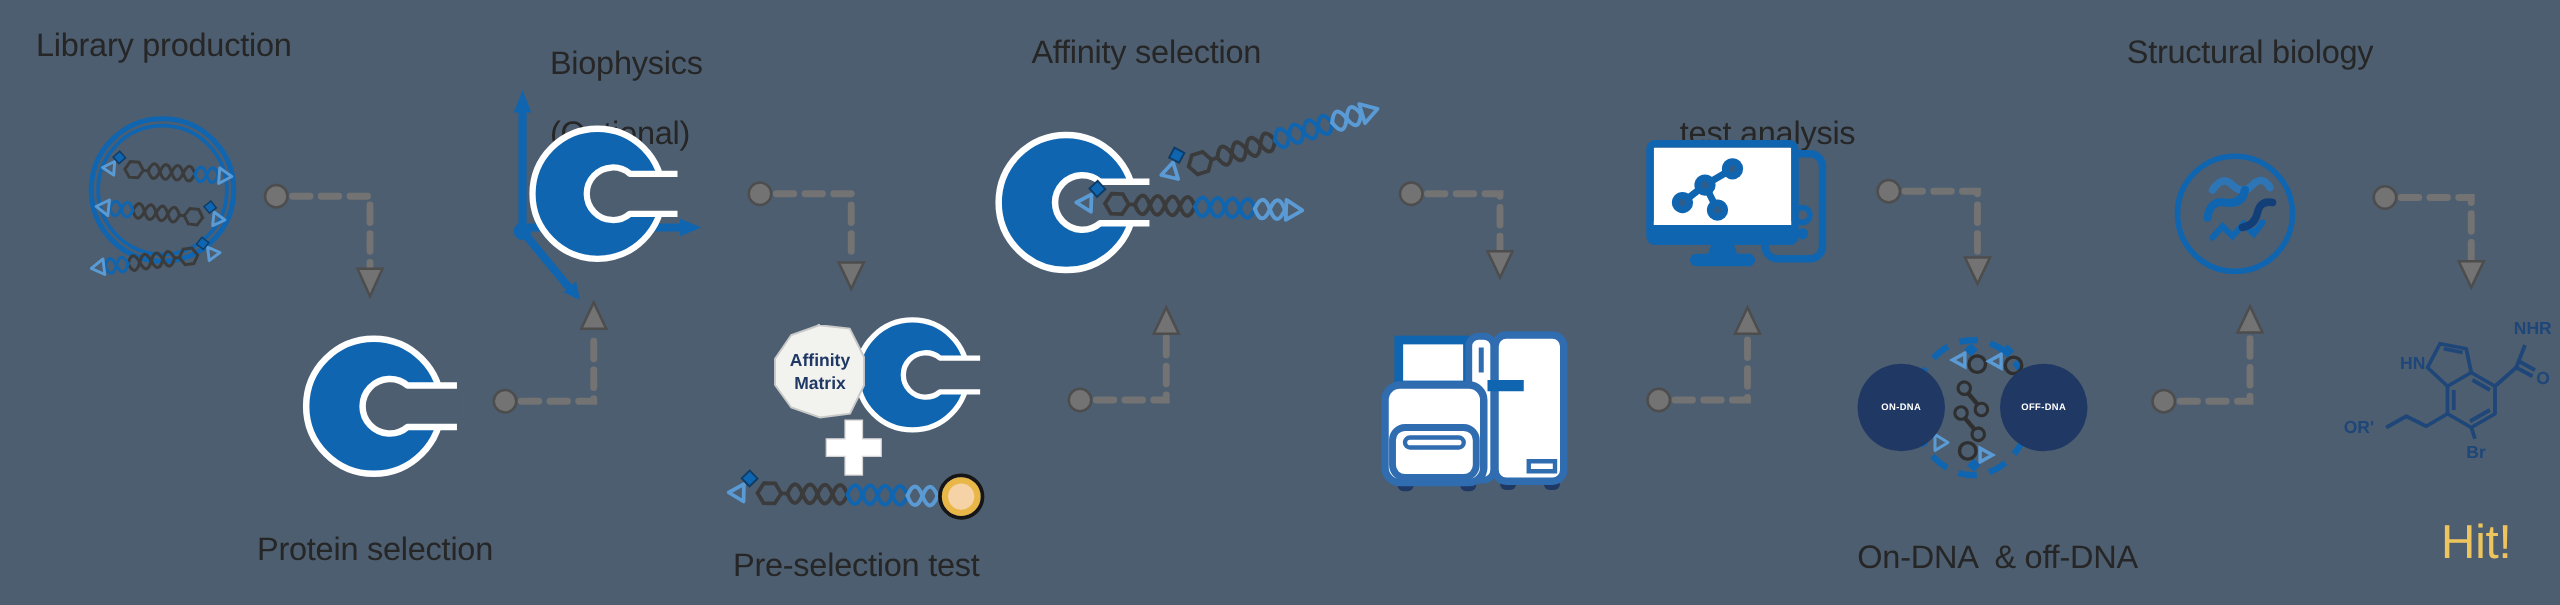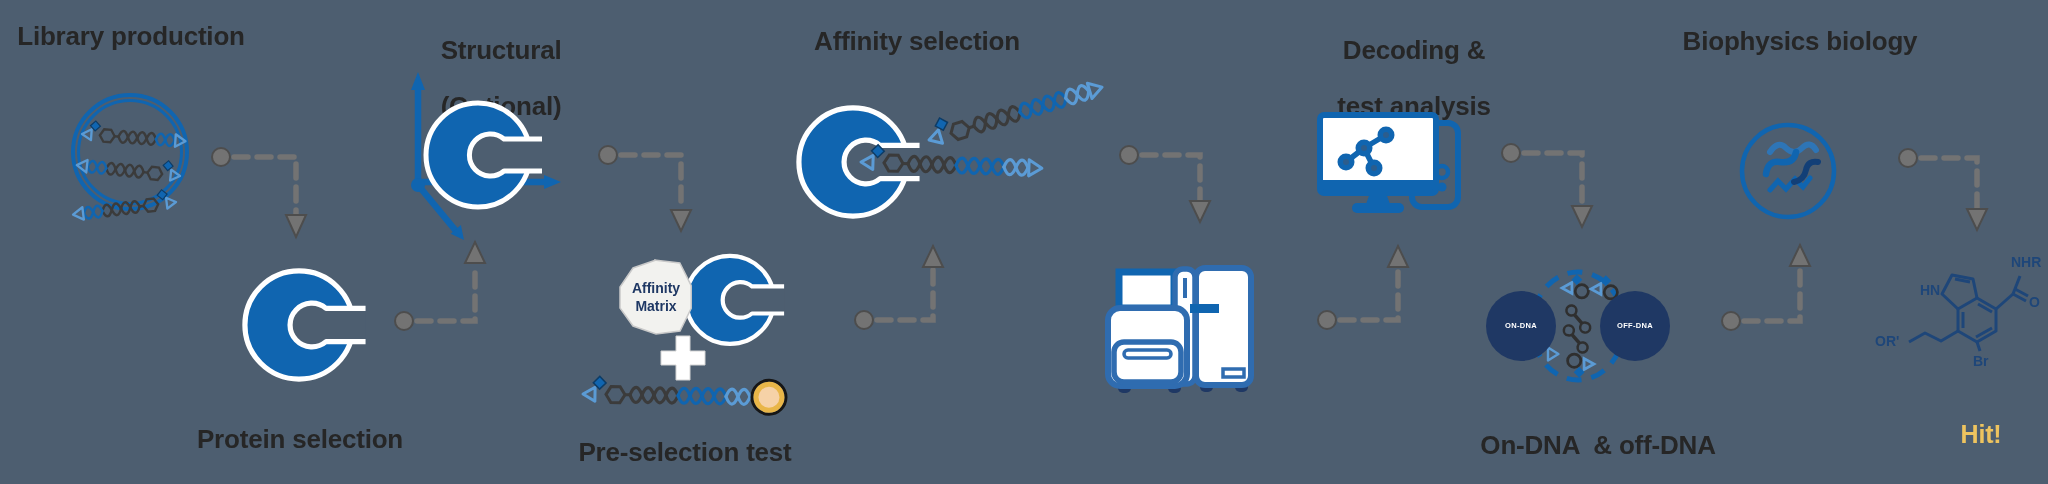--- a/index.html
+++ b/index.html
@@ -1,22 +1,22 @@
 <!DOCTYPE html>
 <html><head>
 <meta charset="utf-8">
 <style>
   :root{ --bg:#4d5e70; --blue:#1065b0; --lblue:#5b9bd5; --navy:#1f3864;
          --txt:#262626; --gray:#737373; --gold:#eec45f; --mach:#2f6cb0; --chem:#1e4679; }
   html,body{margin:0;padding:0;background:#fff;}
   #canvas{position:relative;width:2048px;height:484px;background:var(--bg);overflow:hidden;
           font-family:"Liberation Sans",sans-serif;}
-  .lbl{position:absolute;transform:translateX(-50%);font-weight:700;font-size:26px;line-height:28px;
-       color:var(--txt);white-space:pre;text-align:center;letter-spacing:-0.2px;}
-  .lbl.gold{color:var(--gold);font-size:25px;}
+  .lbl{position:absolute;transform:translateX(-50%);font-weight:400;font-size:26px;line-height:28px;
+       color:var(--txt);white-space:pre;letter-spacing:-0.2px;}
+  .lbl.gold{color:var(--gold);font-size:38px;}
   .abs{position:absolute;}
   svg{display:block;overflow:visible;}
   svg text{font-family:"Liberation Sans",sans-serif;}
   .mtx{font-weight:700;font-size:14px;fill:var(--navy);text-anchor:middle;}
   .circlbl{font-weight:700;font-size:7.5px;fill:#ffffff;text-anchor:middle;letter-spacing:.3px;}
   .chemlbl{font-weight:700;font-size:14px;fill:var(--chem);}
 </style>
 </head>
 <body>
 
@@ -96,34 +96,34 @@
     <g>
       <circle cx="1908" cy="158" r="9" fill="#737373" stroke="#4d4d4d" stroke-width="2"></circle>
       <path d="M1921 158 H1977 V208" fill="none" stroke="#737373" stroke-width="5.5" stroke-dasharray="14 9" stroke-linecap="round"></path>
       <path d="M1967 209 H1987 L1977 230 Z" fill="#737373" stroke="#4d4d4d" stroke-width="2"></path>
     </g>
   </svg>
 
   <div class="lbl" style="left:131px;top:22px">Library production</div>
   <div class="lbl" style="left:300px;top:425px">Protein selection</div>
   <div class="lbl" style="left:487px;top:8px">
-    <span>Structural</span><br>
+    <span>Biophysics</span><br>
     <span>(Optional)</span>
   </div>
   <div class="lbl" style="left:685px;top:438px">Pre-selection test</div>
   <div class="lbl" style="left:917px;top:27px">Affinity selection</div>
   <div class="lbl" style="left:1400px;top:8px">
-    <span>Decoding &amp;</span><br>
+    <br>
     <span>test analysis</span>
   </div>
   <div class="lbl" style="left:1584px;top:403px">
     <span>On-DNA  &amp; off-DNA</span><br>
     
   </div>
-  <div class="lbl" style="left:1800px;top:27px">Biophysics biology</div>
+  <div class="lbl" style="left:1800px;top:27px">Structural biology</div>
   <div class="lbl gold" style="left:1981px;top:420px">Hit!</div>
 
   <svg class="abs" style="left:60px;top:86px" width="140" height="136" viewBox="0 0 140 136">
     <circle cx="70" cy="66" r="57" fill="none" stroke="#1065b0" stroke-width="4"></circle>
     <circle cx="70" cy="66" r="51.5" fill="none" stroke="#1065b0" stroke-width="3"></circle>
     <g transform="translate(22,48) rotate(4) scale(0.78)">
       <use href="#mol"></use>
       <g color="#3b3b3b">
           <use href="#helix24" x="47"></use>
           <use href="#helix24" x="71"></use>

